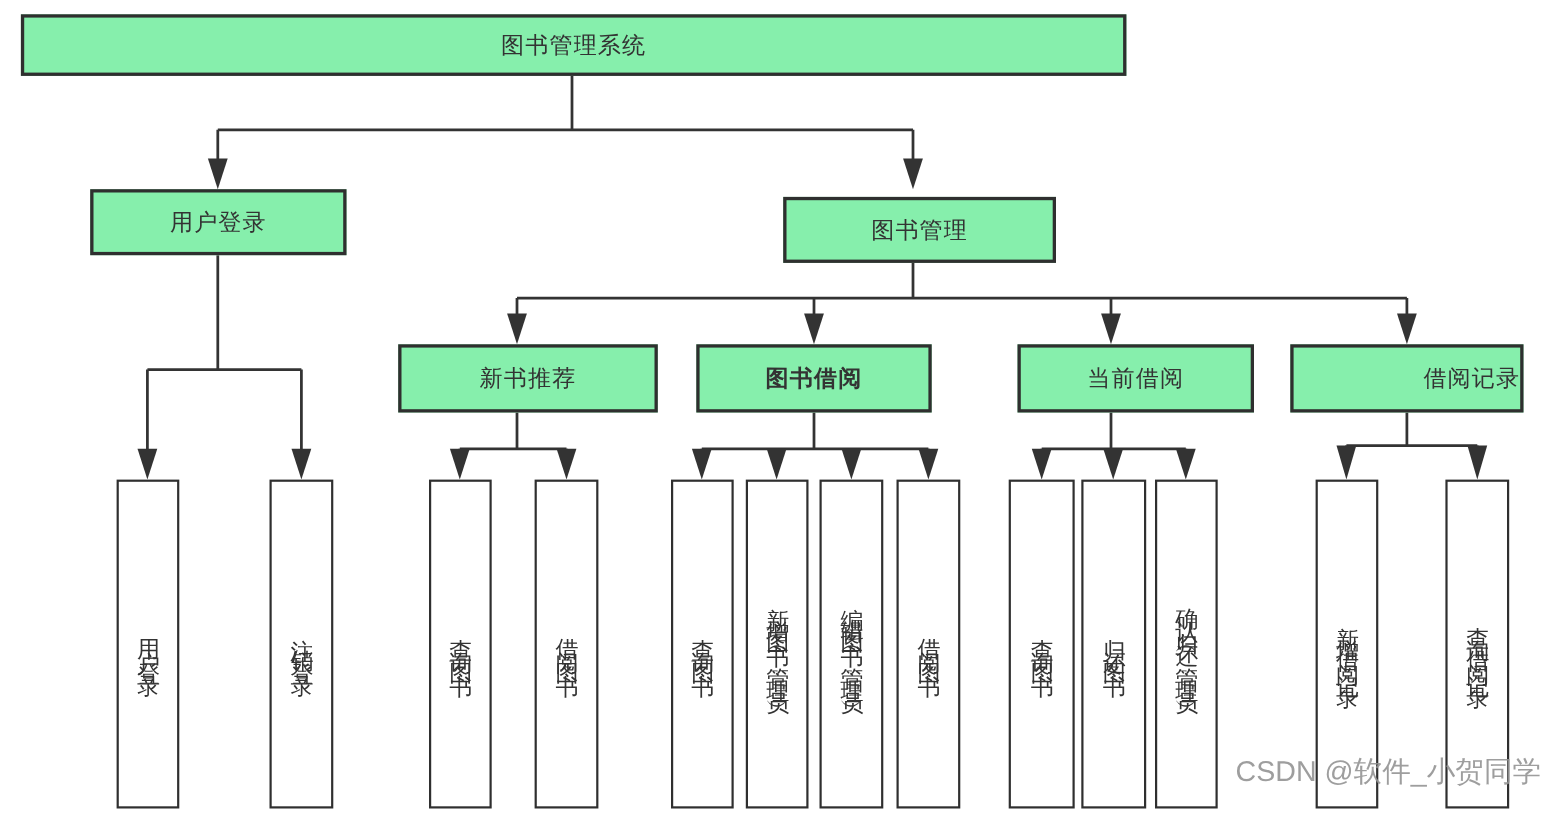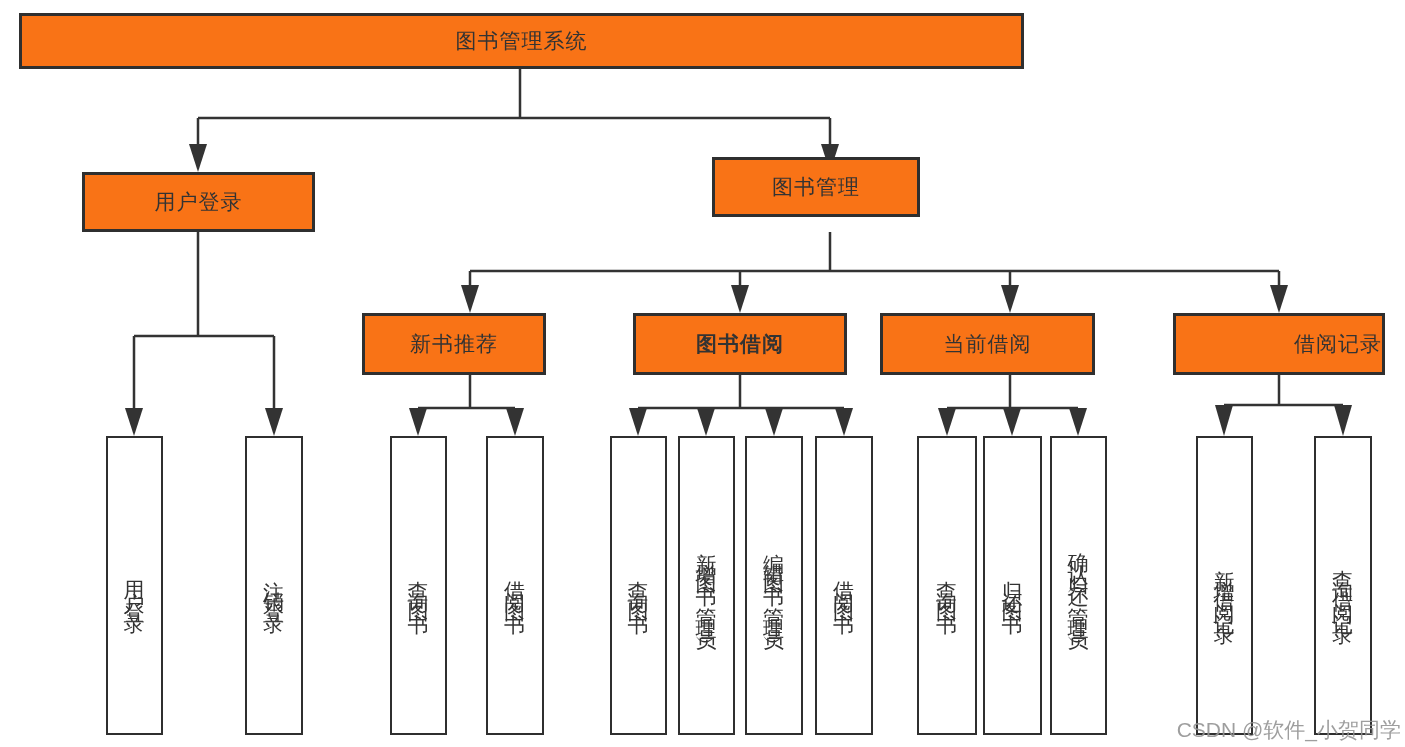--- a/index.html
+++ b/index.html
@@ -16,21 +16,21 @@
 
   .connectors {
     position: absolute;
     left: 0; top: 0;
     width: 1405px; height: 747px;
     z-index: 1;
   }
 
   .node {
     position: absolute;
-    background: #f97316;
+    background: #86efac;
     border: 3px solid #2f2f2f;
     display: flex;
     align-items: center;
     justify-content: center;
     color: #333333;
     z-index: 2;
   }
 
   .node .hlabel {
     font-size: 21px;
@@ -56,22 +56,22 @@
     font-size: 21px;
     letter-spacing: 11px;
     line-height: 1;
     white-space: nowrap;
     color: #333333;
   }
 
   .watermark {
     position: absolute;
     right: 4px;
-    top: 716px;
-    font-size: 21px;
+    top: 684px;
+    font-size: 26px;
     color: rgba(148,148,148,0.9);
     z-index: 5;
     white-space: nowrap;
   }
 </style>
 </head>
 <body>
 
 <div class="canvas">
 
@@ -115,31 +115,31 @@
     </g>
   </svg>
 
   <div class="node" style="left:19px; top:13px; width:1005px; height:56px;">
     <span class="hlabel">图书管理系统</span>
   </div>
 
   <div class="node" style="left:82px; top:172px; width:233px; height:60px;">
     <span class="hlabel">用户登录</span>
   </div>
-  <div class="node" style="left:712px; top:157px; width:208px; height:60px;justify-content:center;">
+  <div class="node" style="left:712px; top:179px; width:248px; height:60px;justify-content:center;">
     <span class="hlabel">图书管理</span>
   </div>
 
-  <div class="node" style="left:362px; top:313px; width:184px; height:62px;">
+  <div class="node" style="left:362px; top:313px; width:236px; height:62px;">
     <span class="hlabel">新书推荐</span>
   </div>
   <div class="node" style="left:633px; top:313px; width:214px; height:62px;font-weight:bold;">
     <span class="hlabel">图书借阅</span>
   </div>
-  <div class="node" style="left:880px; top:313px; width:215px; height:62px;">
+  <div class="node" style="left:925px; top:313px; width:215px; height:62px;">
     <span class="hlabel">当前借阅</span>
   </div>
   <div class="node" style="left:1173px; top:313px; width:212px; height:62px;justify-content:flex-end;">
     <span class="hlabel">借阅记录</span>
   </div>
 
   <div class="leaf" style="left:106px; width:57px;">
     <span class="vlabel">用户登录</span>
   </div>
   <div class="leaf" style="left:245px; width:58px;">

